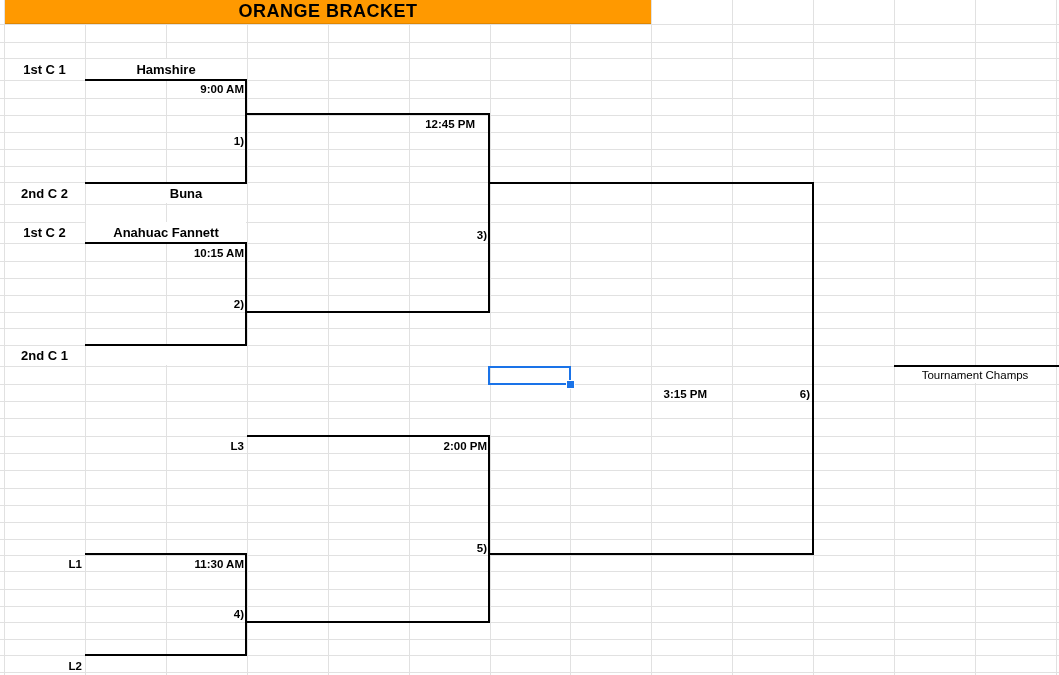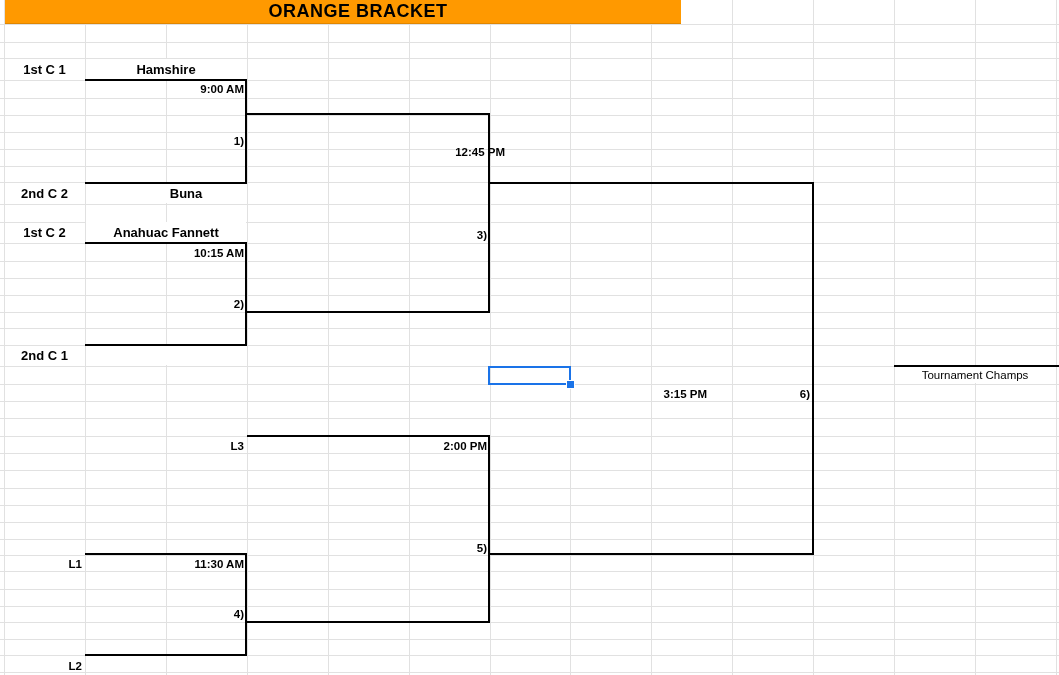--- a/index.html
+++ b/index.html
@@ -89,21 +89,21 @@
       <div class="gl" style="left: 0px; top: 655px; width: 1059px; height: 1px; background: rgb(225, 225, 225);"></div>
       <div class="gl" style="left: 0px; top: 672px; width: 1059px; height: 1px; background: rgb(225, 225, 225);"></div>
     </div>
 
   <div class="patch" style="left:86px;top:59px;width:160px;height:20px;"></div>
   <div class="patch" style="left:86px;top:183px;width:160px;height:20px;"></div>
   <div class="patch" style="left:86px;top:222px;width:160px;height:20px;"></div>
   <div class="patch" style="left:86px;top:345px;width:160px;height:20px;"></div>
   <div class="patch" style="left:895px;top:367px;width:160px;height:16px;"></div>
 
-  <div id="banner" style="background: rgb(255, 153, 0); color: rgb(0, 0, 0); padding-left: 30px;">
+  <div id="banner" style="background: rgb(255, 153, 0); color: rgb(0, 0, 0);">
     <span>ORANGE BRACKET</span>
   </div>
 
   <div class="bl" style="left:85px;top:78.5px;width:162px;height:2px;"></div>
   <div class="bl" style="left:245px;top:78.5px;width:2px;height:105px;"></div>
   <div class="bl" style="left:85px;top:181.5px;width:162px;height:2px;"></div>
   <div class="bl" style="left:247px;top:112.5px;width:242px;height:2px;"></div>
   <div class="bl" style="left:488px;top:112.5px;width:2px;height:200px;"></div>
   <div class="bl" style="left:490px;top:181.5px;width:323px;height:2px;"></div>
   <div class="bl" style="left:85px;top:242px;width:162px;height:2px;"></div>
@@ -127,21 +127,21 @@
   <div class="cell b fs13 ca" style="left:4px;top:183px;width:81px;line-height:21px;">2nd C 2</div>
   <div class="cell b fs13 ca" style="left:4px;top:222px;width:81px;line-height:21px;">1st C 2</div>
   <div class="cell b fs13 ca" style="left:4px;top:345px;width:81px;line-height:21px;">2nd C 1</div>
 
   <div class="cell b fs13 ca" style="left:85px;top:59px;width:162px;line-height:21px;">Hamshire</div>
   <div class="cell b fs13 ca" style="left:85px;top:183px;width:162px;line-height:21px;margin-left:20px;">Buna</div>
   <div class="cell b fs13 ca" style="left:85px;top:222px;width:162px;line-height:21px;">Anahuac Fannett</div>
 
   <div class="cell b fs11 ra" style="left:166px;top:81px;width:78px;line-height:16px;">9:00 AM</div>
   <div class="cell b fs11 ra" style="left:166px;top:244.5px;width:78px;line-height:16px;">10:15 AM</div>
-  <div class="cell b fs11 ra" style="left:409px;top:115.5px;width:96px;line-height:16px;margin-top:28px;">12:45 PM</div>
+  <div class="cell b fs11 ra" style="left:409px;top:115.5px;width:66px;line-height:16px;">12:45 PM</div>
   <div class="cell b fs11 ra" style="left:166px;top:556px;width:78px;line-height:16px;">11:30 AM</div>
   <div class="cell b fs11 ra" style="left:409px;top:438px;width:78px;line-height:16px;">2:00 PM</div>
   <div class="cell b fs11 ra" style="left:651px;top:385.5px;width:56px;line-height:16px;">3:15 PM</div>
 
   <div class="cell b fs11 ra" style="left:166px;top:133px;width:78px;line-height:16px;">1)</div>
   <div class="cell b fs11 ra" style="left:166px;top:296px;width:78px;line-height:16px;">2)</div>
   <div class="cell b fs11 ra" style="left:409px;top:226.5px;width:78px;line-height:16px;">3)</div>
   <div class="cell b fs11 ra" style="left:166px;top:606px;width:78px;line-height:16px;">4)</div>
   <div class="cell b fs11 ra" style="left:409px;top:539.5px;width:78px;line-height:16px;">5)</div>
   <div class="cell b fs11 ra" style="left:732px;top:385.5px;width:78px;line-height:16px;">6)</div>

